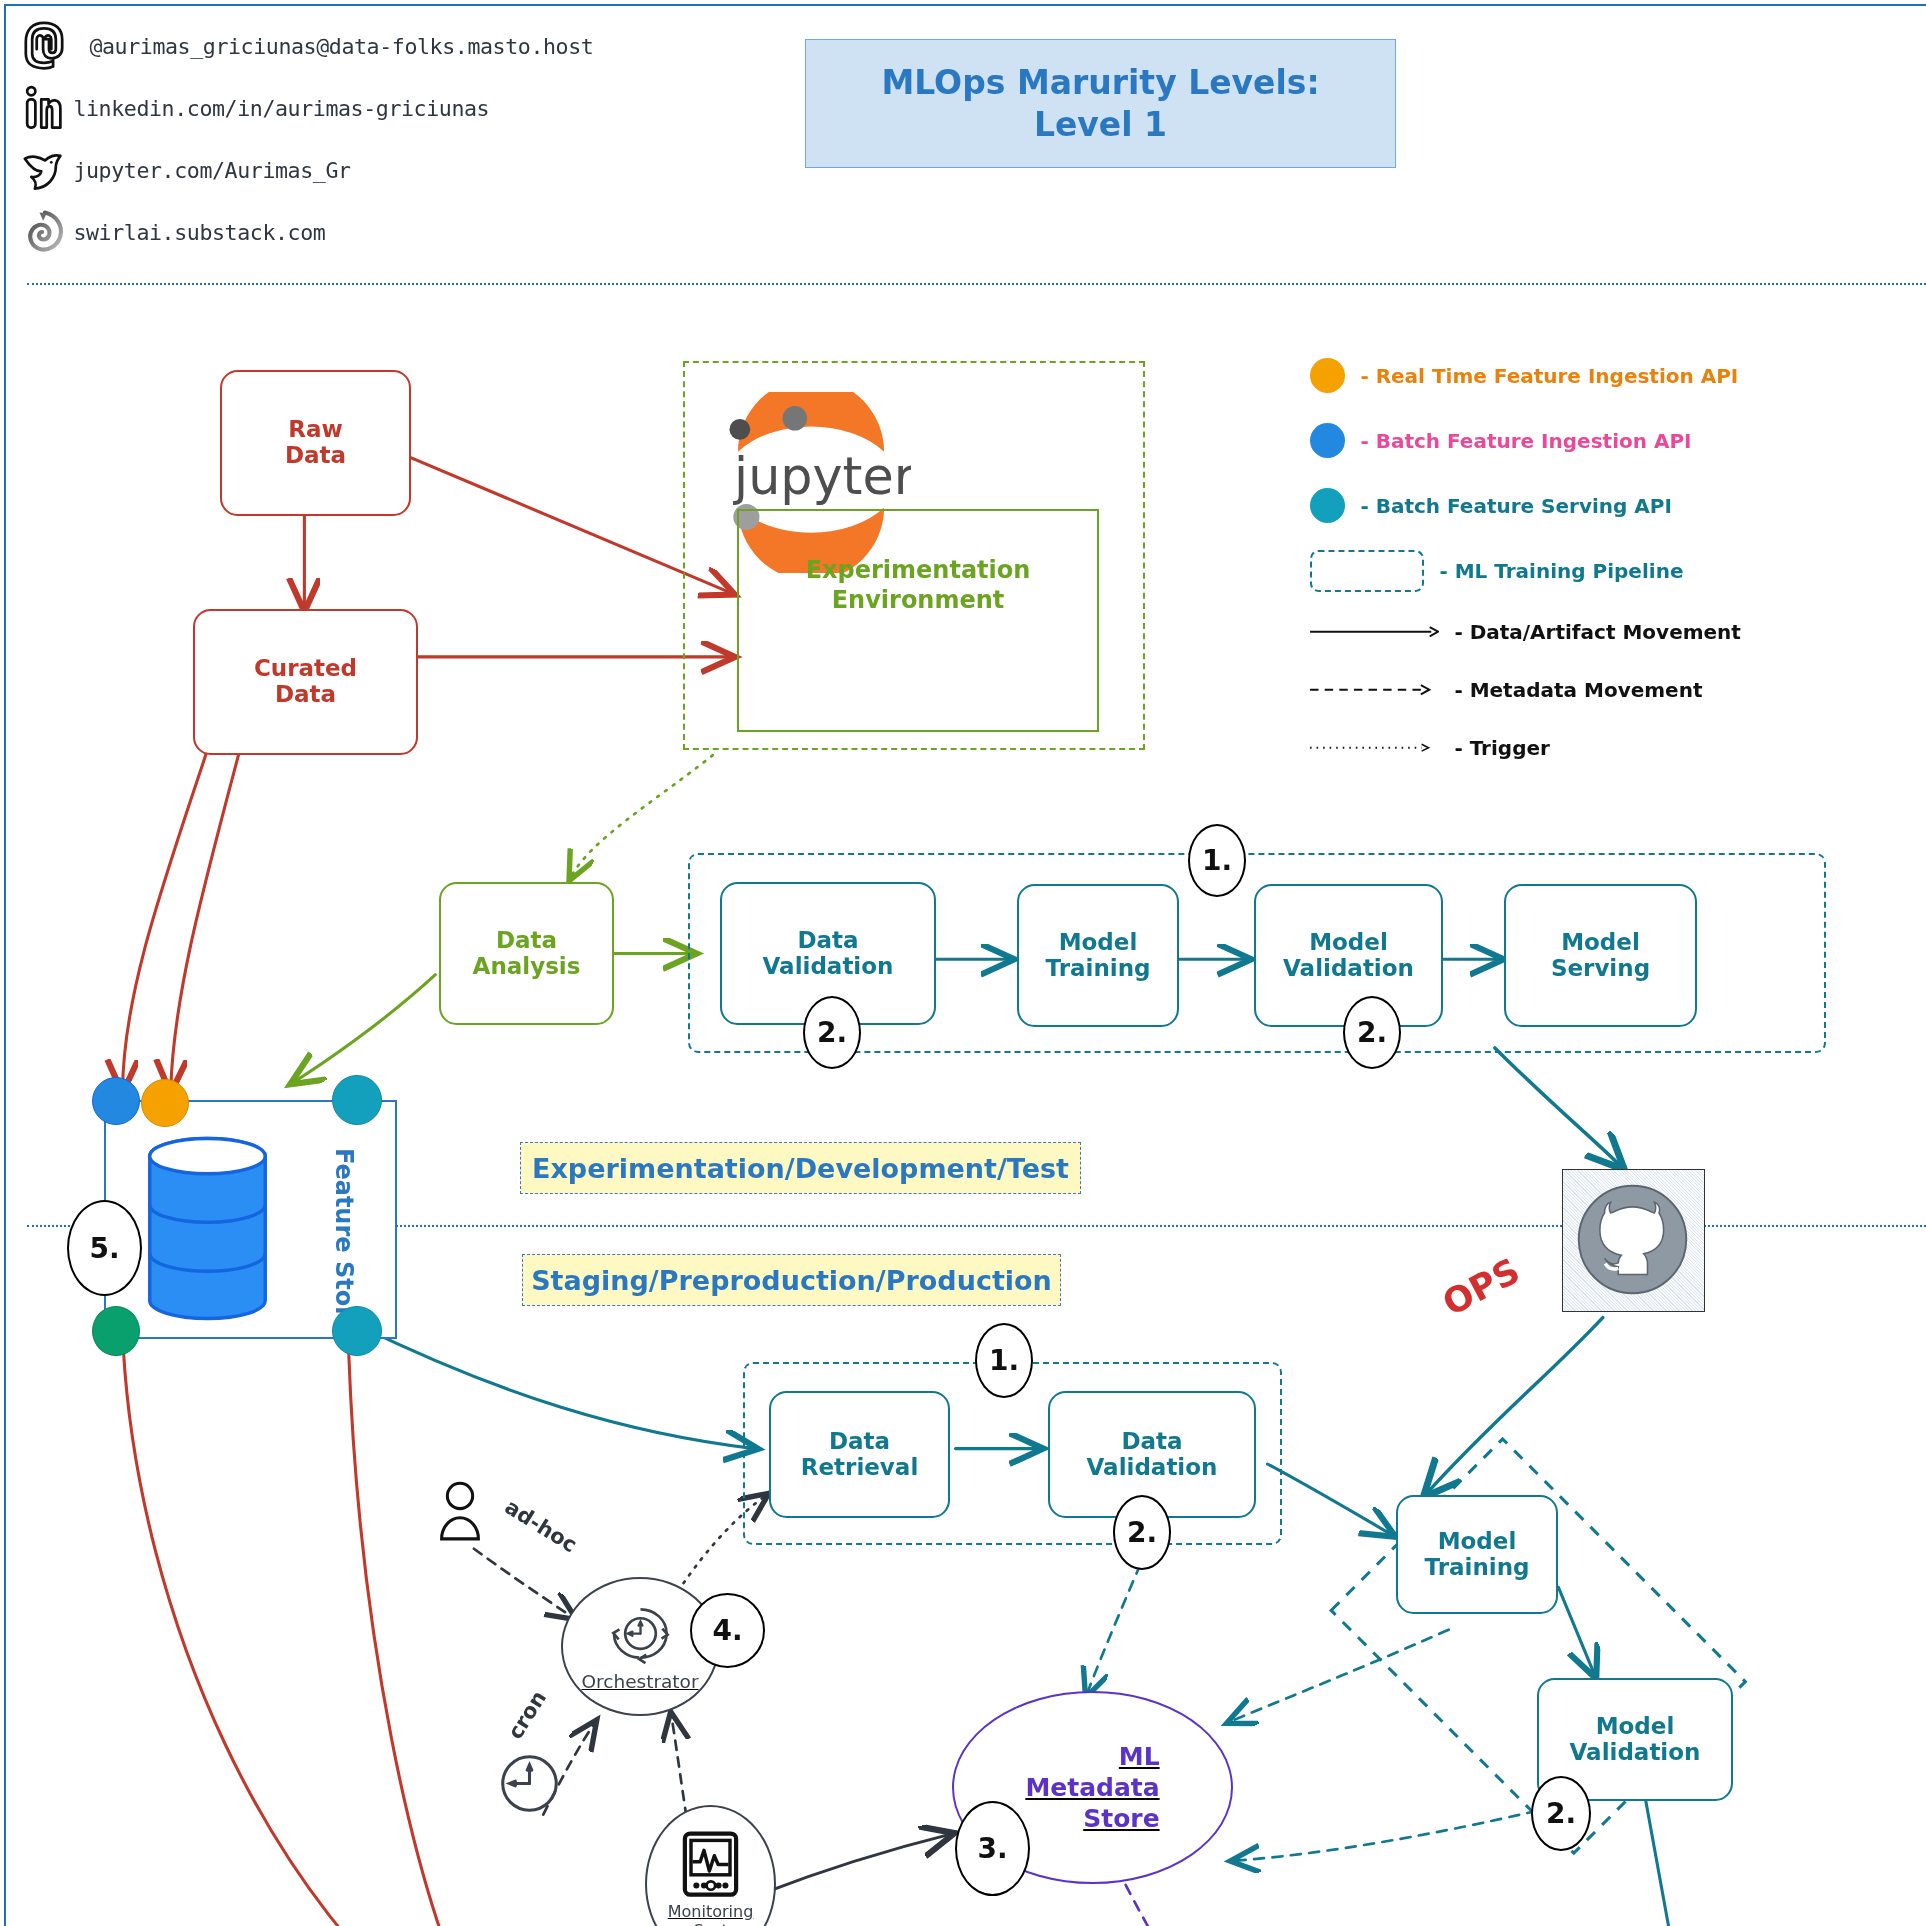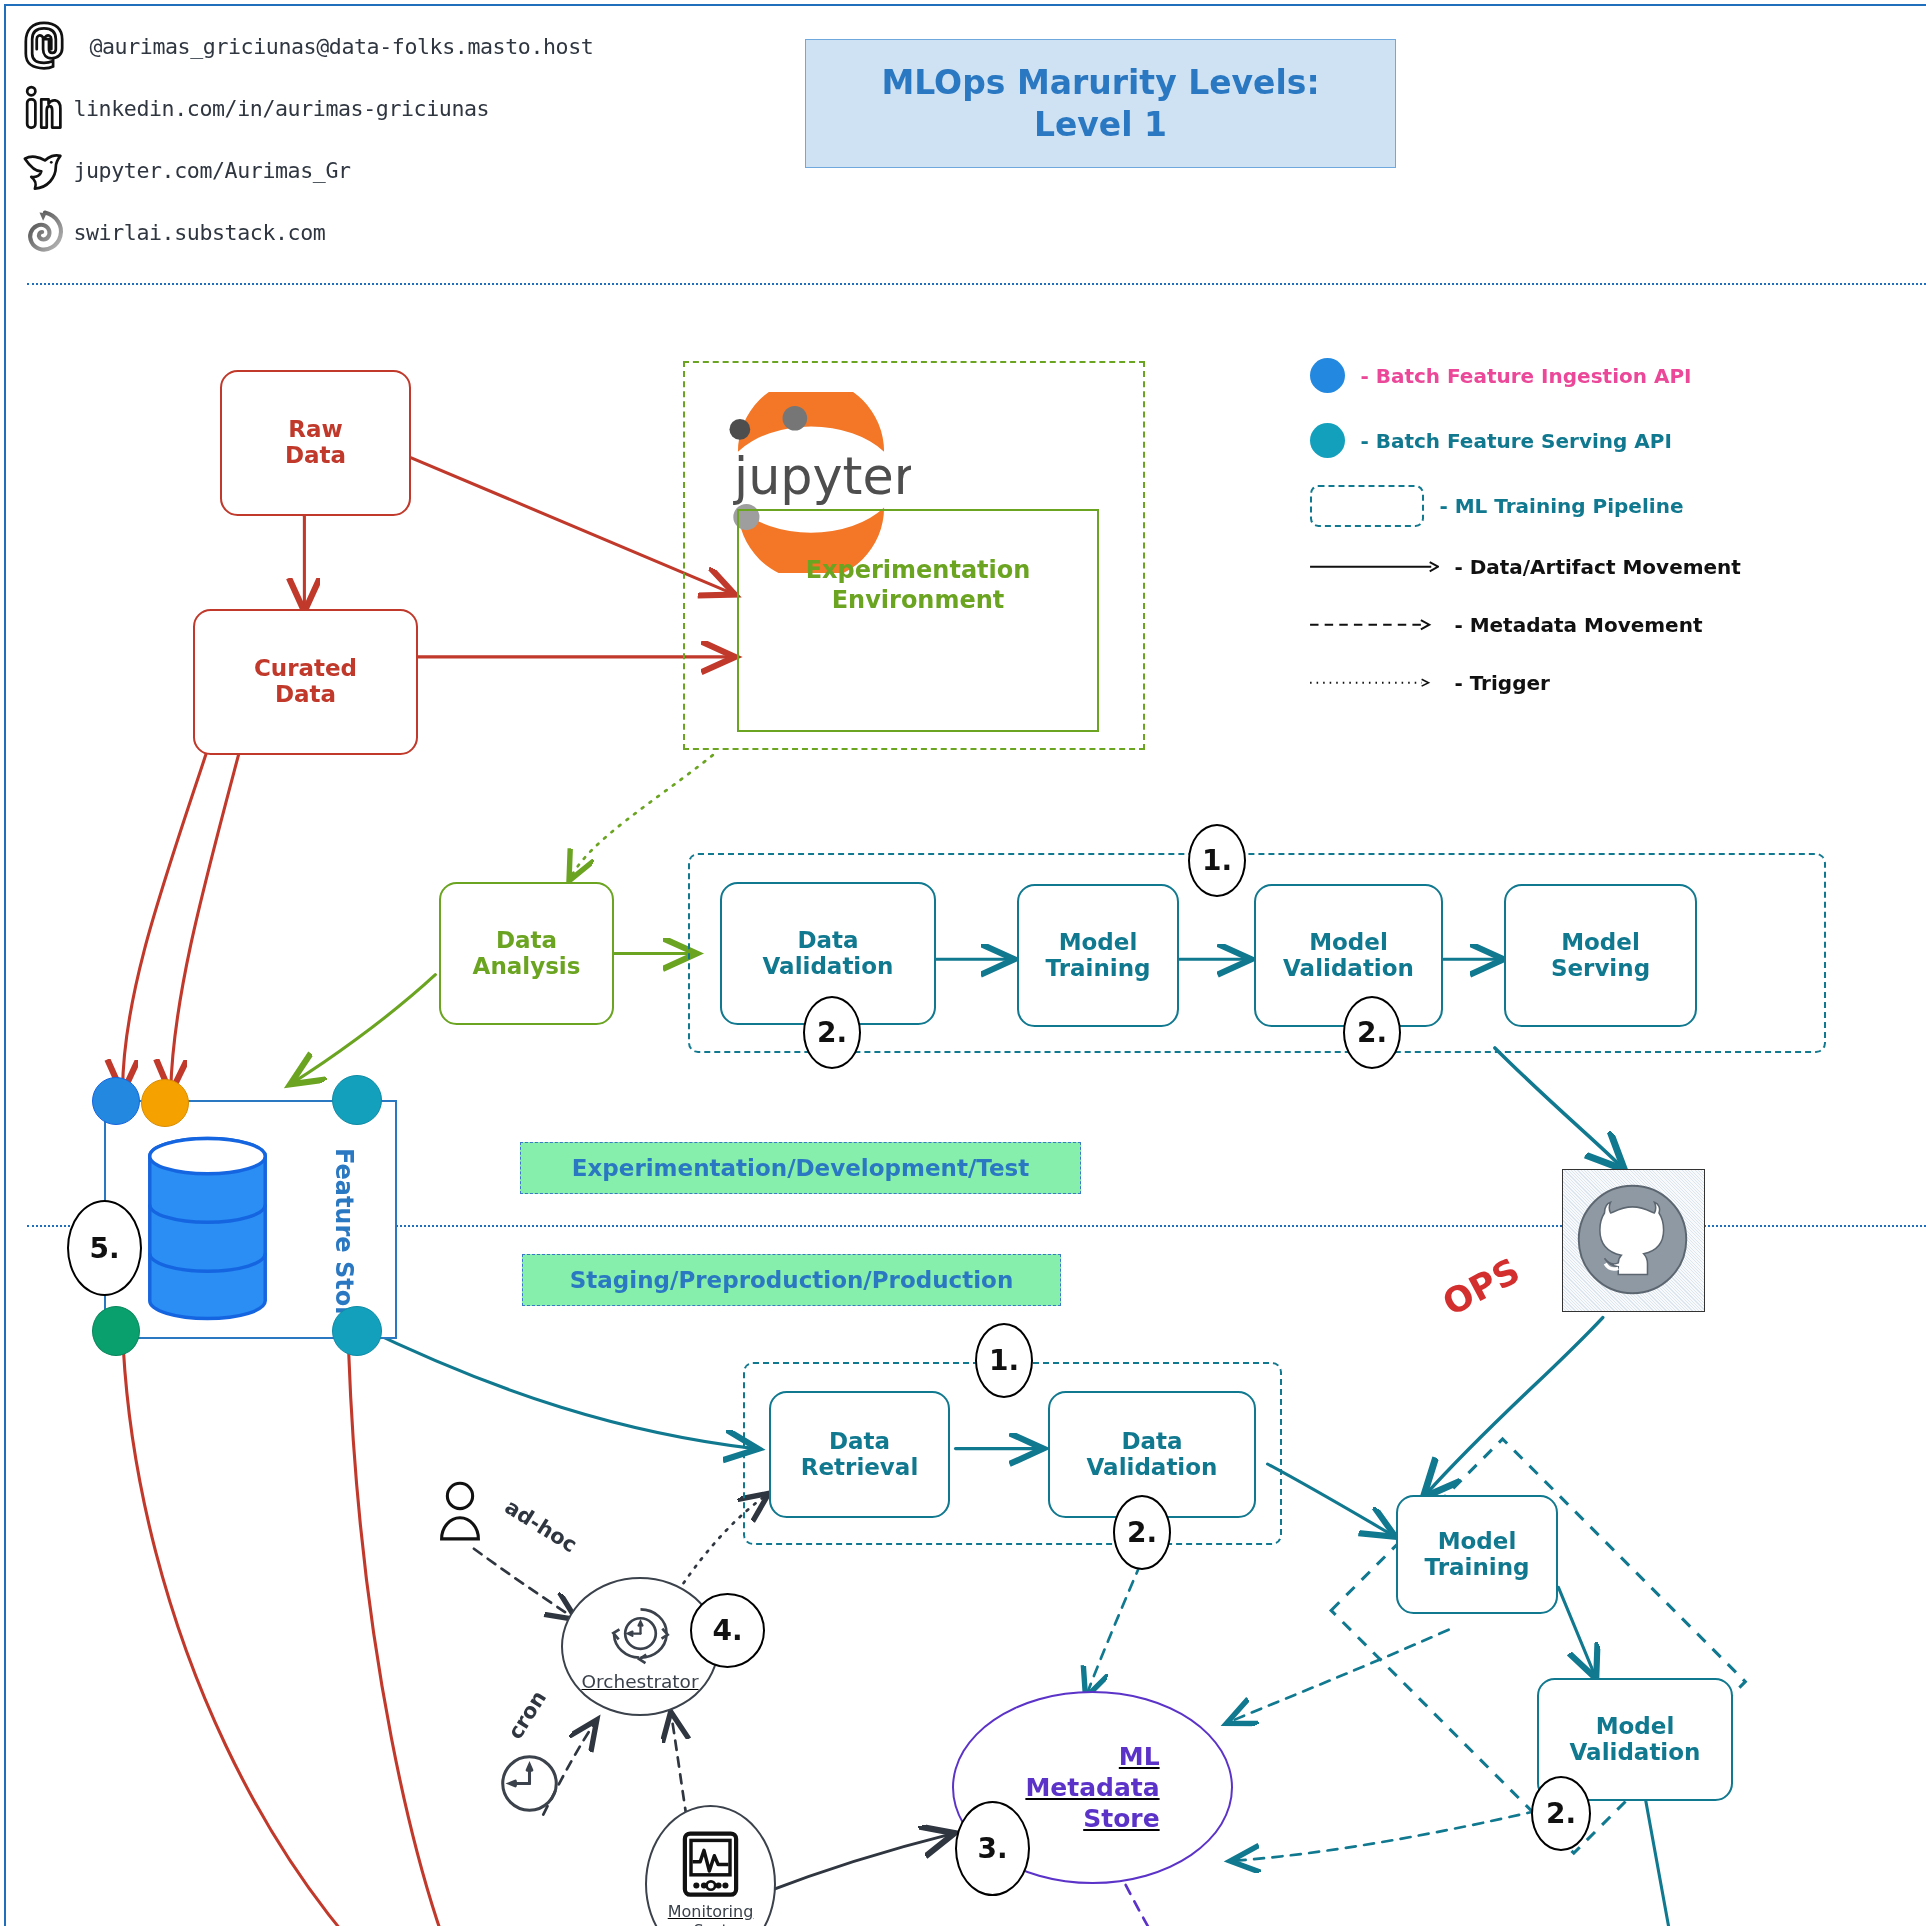--- a/index.html
+++ b/index.html
@@ -37,22 +37,22 @@
 
   
   #jup-dash{left:683px;top:361px;width:462px;height:389px;border:2.3px dashed #6aa420;box-sizing:border-box;}
   #jup-inner{left:737px;top:509px;width:362px;height:223px;border:2.3px solid #6aa420;box-sizing:border-box;}
 
   
   .numbadge{border:2.7px solid #000;border-radius:50%;background:#fff;display:flex;align-items:center;justify-content:center;
             font-size:28px;font-weight:700;color:#111;font-family:"DejaVu Sans",sans-serif;}
 
   
-  .envlbl{background:#86efac;border:1.2px dashed #3d78c8;display:flex;align-items:center;justify-content:center;
-          color:#2b78c2;font-size:23px;font-weight:600;white-space:nowrap;}
+  .envlbl{background:#fef9c3;border:1.2px dashed #3d78c8;display:flex;align-items:center;justify-content:center;
+          color:#2b78c2;font-size:27px;font-weight:600;white-space:nowrap;}
 
   
   .lg-dot{border-radius:50%;}
   .lg-txt{font-size:20px;font-weight:600;white-space:nowrap;}
 
   
   #fs-box{left:104px;top:1100px;width:293px;height:239px;border:2.3px solid #2b78c2;box-sizing:border-box;background:#fff;}
   .fsport{border-radius:50%;}
   #fs-label{transform:rotate(90deg);transform-origin:left top;color:#2b78c2;font-size:24px;font-weight:600;white-space:nowrap;}
 
@@ -131,20 +131,24 @@
       <div class="t">Level 1</div>
     </div>
   </div>
 
   <div class="abs hdiv" style="left:27px;top:283px;width:1907px;"></div>
   <div class="abs hdiv" style="left:27px;top:1225px;width:1907px;"></div>
 
   <div class="abs" style="left:1310px;top:343px;">
 
 
+    <div style="display:flex;align-items:center;height:65px;">
+      <div class="lg-dot" style="width:35px;height:35px;background:#f5a200;margin-right:15.4px;"></div>
+      <div class="lg-txt" style="color:#e8820c;">- Real Time Feature Ingestion API</div>
+    </div>
 
     <div style="display:flex;align-items:center;height:65px;">
       <div class="lg-dot" style="width:35px;height:35px;background:#2388e0;margin-right:15.4px;"></div>
       <div class="lg-txt" style="color:#ec4899;">- Batch Feature Ingestion API</div>
     </div>
 
     <div style="display:flex;align-items:center;height:65px;">
       <div class="lg-dot" style="width:35px;height:35px;background:#13a0bd;margin-right:15.4px;"></div>
       <div class="lg-txt" style="color:#10788f;">- Batch Feature Serving API</div>
     </div>

